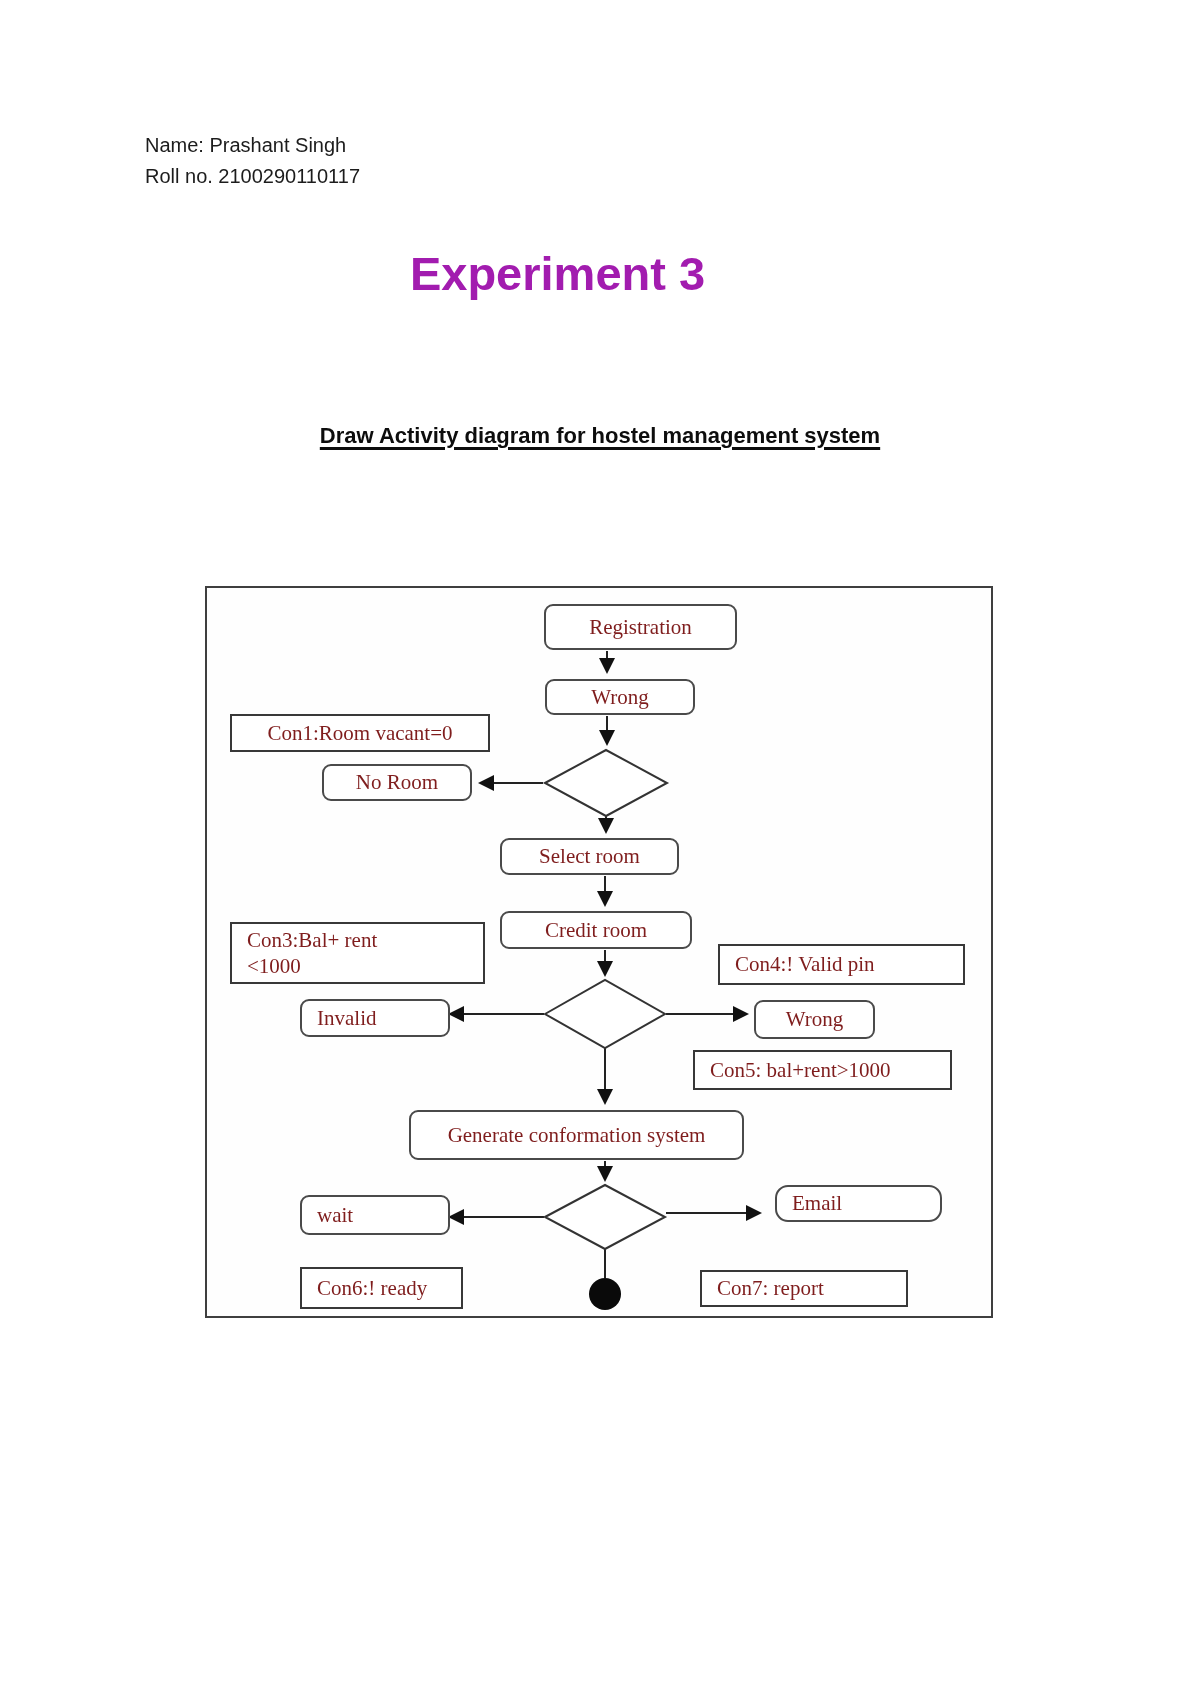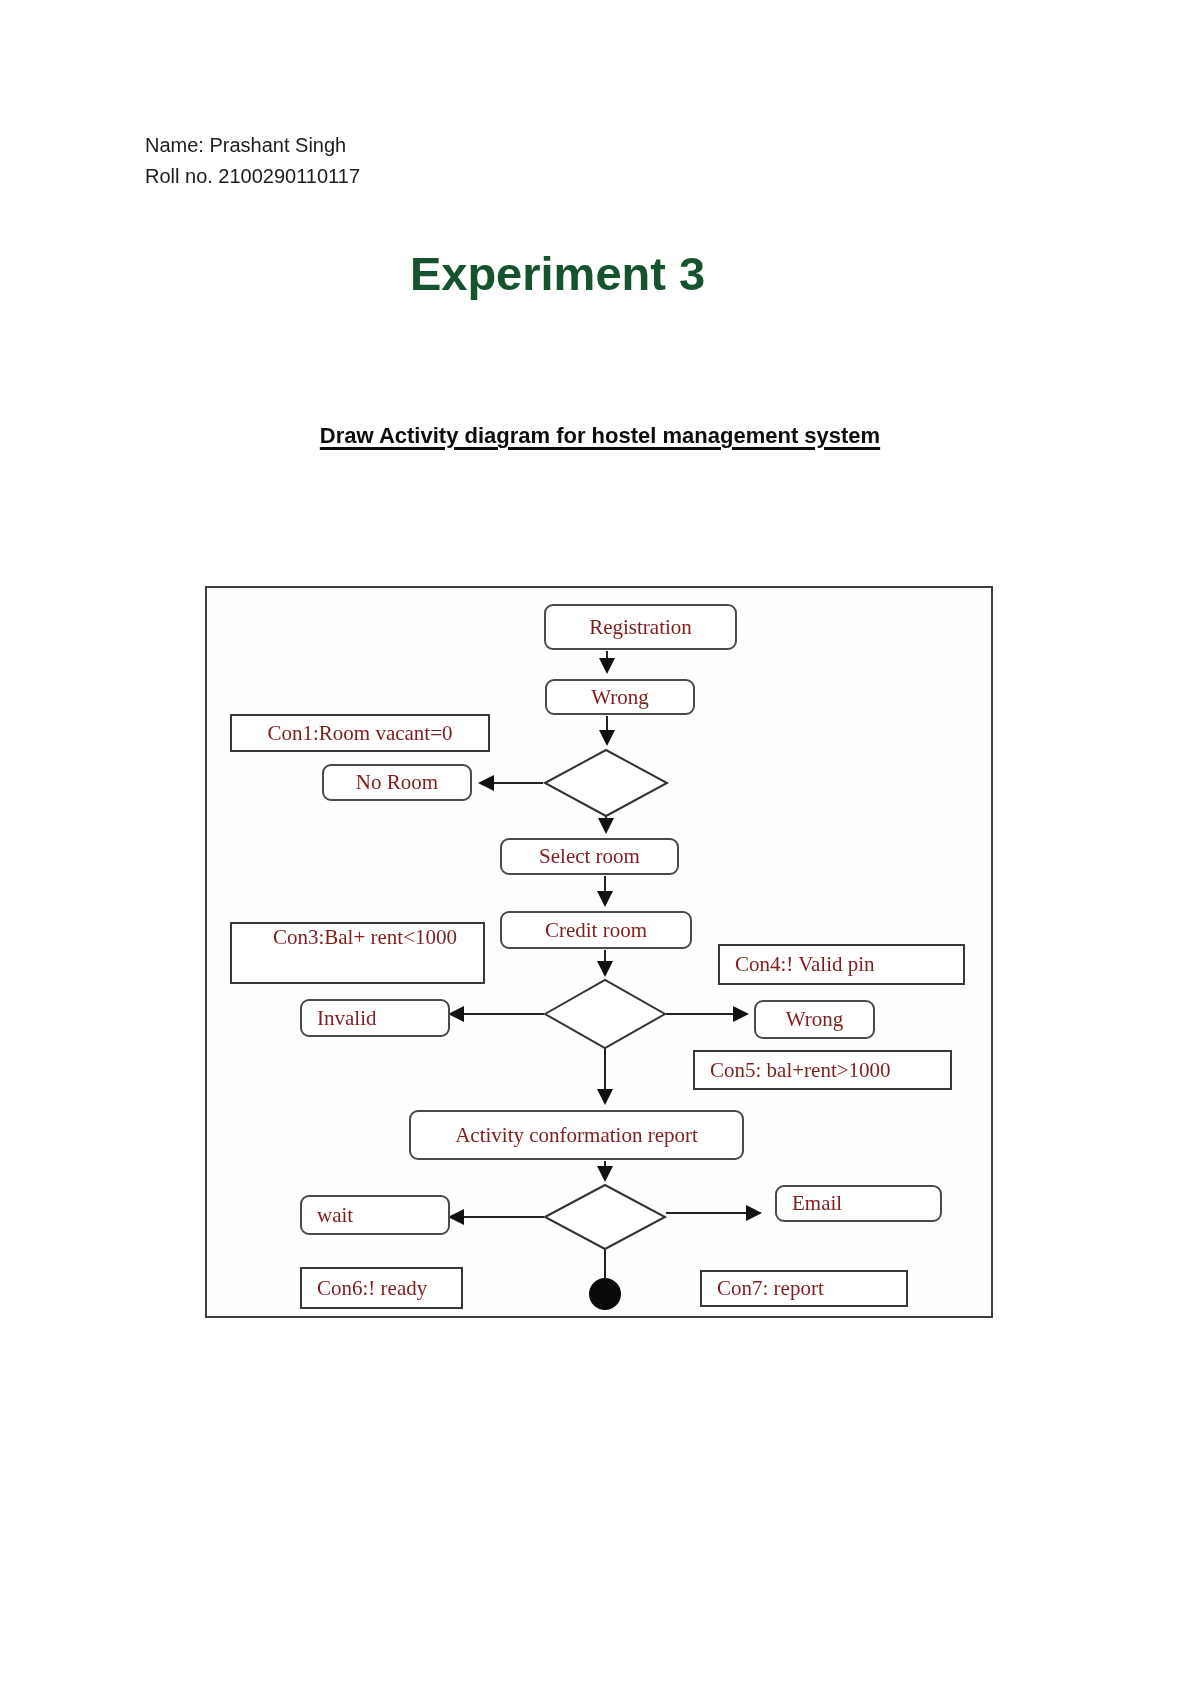--- a/index.html
+++ b/index.html
@@ -7,21 +7,21 @@
   .page {
     position:relative; width:1200px; height:1696px; background:#ffffff;
     font-family:"Liberation Sans", sans-serif; overflow:hidden;padding-left:20px;
   }
   .header-block {
     position:absolute; left:145px; top:130px;
     font-size:20px; line-height:31px; color:#1c1c1c;
   }
   .doc-title {
     position:absolute; left:0; top:246px; width:1115px; text-align:center;
-    font-size:47px; font-weight:bold; color:#14532d;
+    font-size:47px; font-weight:bold; color:#a21caf;
   }
   .doc-subtitle {
     position:absolute; left:0; top:423px; width:1200px; text-align:center;
     font-size:22px; font-weight:bold; color:#0d0d0d;
     text-decoration:underline; text-decoration-thickness:2.5px; text-underline-offset:4px;
   }
   .frame {
     position:absolute; left:205px; top:586px; width:788px; height:732px;
     border:2px solid #3f3f3f; background:#fefefe;
   }
@@ -29,34 +29,34 @@
   .node, .cond {
     position:absolute; background:#ffffff;
     font-family:"Liberation Serif", serif; font-size:21px; color:#7f1d1d;
     display:flex; align-items:center; justify-content:center;
     white-space:nowrap;
   }
   .node { border:2px solid #4a4a4a; border-radius:9px; }
   .cond { border:2px solid #383838; border-radius:0; }
   .align-left { justify-content:flex-start; padding-left:15px;margin-left:8px; }
   .two-line {
-    align-items:flex-start; justify-content:center;
+    flex-direction:column; align-items:flex-start; justify-content:center;
     padding-left:15px; line-height:26px;
   }
   
   .n-registration { left:337px; top:16px;  width:193px; height:46px; }
   .n-login        { left:338px; top:91px;  width:150px; height:36px; }
   .n-noroom       { left:115px; top:176px; width:150px; height:37px; }
   .n-selectroom   { left:293px; top:250px; width:179px; height:37px; }
   .n-creditcard   { left:293px; top:323px; width:192px; height:38px; }
   .n-invalid      { left:85px;  top:411px; width:150px; height:38px; }
   .n-wrong        { left:547px; top:412px; width:121px; height:39px; }
   .n-generate     { left:202px; top:522px; width:335px; height:50px; }
   .n-wait         { left:85px;  top:607px; width:150px; height:40px; }
-  .n-email        { left:560px; top:597px; width:167px; height:37px; }
+  .n-email        { left:560px; top:597px; width:167px; height:37px;border-radius:13px; }
   .c-con1 { left:23px;  top:126px; width:260px; height:38px; }
   .c-con2 { left:502px; top:185px; width:263px; height:39px; }
   .c-con3 { left:23px;  top:334px; width:255px; height:62px; }
   .c-con4 { left:503px; top:356px; width:247px; height:41px; }
   .c-con5 { left:478px; top:462px; width:259px; height:40px; }
   .c-con6 { left:85px;  top:679px; width:163px; height:42px; }
   .c-con7 { left:485px; top:682px; width:208px; height:37px; }
 </style>
 </head>
 <body>
@@ -103,21 +103,21 @@
       <circle cx="398" cy="706" r="16" fill="#0a0a0a" stroke="none"></circle>
     </svg>
 
     <div class="node n-registration">Registration</div>
     <div class="node n-login">Wrong</div>
     <div class="node n-noroom">No Room</div>
     <div class="node n-selectroom">Select room</div>
     <div class="node n-creditcard">Credit room</div>
     <div class="node n-invalid align-left">Invalid</div>
     <div class="node n-wrong">Wrong</div>
-    <div class="node n-generate">Activity conformation report</div>
+    <div class="node n-generate">Generate conformation system</div>
     <div class="node n-wait align-left">wait</div>
     <div class="node n-email align-left">Email</div>
 
     <div class="cond c-con1">Con1:Room vacant=0</div>
     <div class="cond c-con3 two-line">
       <div>Con3:Bal+ rent</div>
       <div>&lt;1000</div>
     </div>
     <div class="cond c-con4 align-left">Con4:! Valid pin</div>
     <div class="cond c-con5 align-left">Con5: bal+rent&gt;1000</div>

